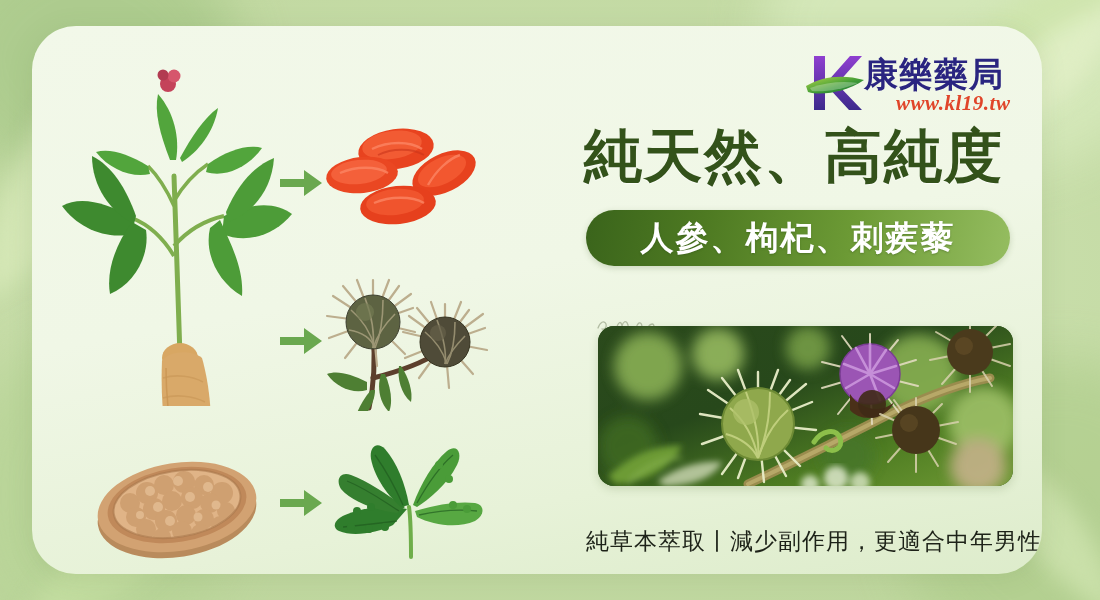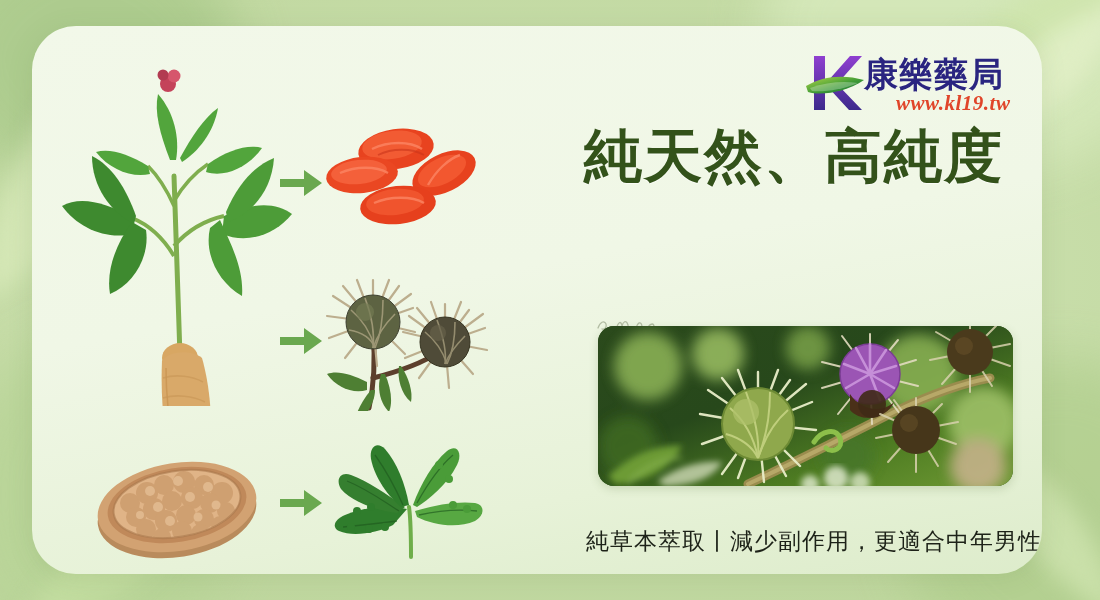--- a/index.html
+++ b/index.html
@@ -392,20 +392,23 @@
             <circle cx="122" cy="38" r="4"></circle>
           </g>
         </svg>
       </div>
     </div>
 
     <div id="right-col">
 
       <div id="headline">純天然、高純度</div>
 
+      <div id="badge">
+        <span id="badge-label">人參、枸杞、刺蒺藜</span>
+      </div>
 
       <svg id="scribble" viewBox="0 0 70 22">
         <g stroke="#6d7a5a" stroke-width="1.3" fill="none" stroke-linecap="round">
           <path d="M4 14 C6 8 10 6 12 10 C13 13 11 16 8 15"></path>
           <path d="M22 16 C24 8 27 6 28 12 C29 8 32 5 34 11 C35 15 33 17 31 16"></path>
           <path d="M42 14 C44 8 47 7 48 12 C49 15 47 17 45 16"></path>
           <path d="M54 13 C57 9 60 9 60 13"></path>
         </g>
       </svg>
 

